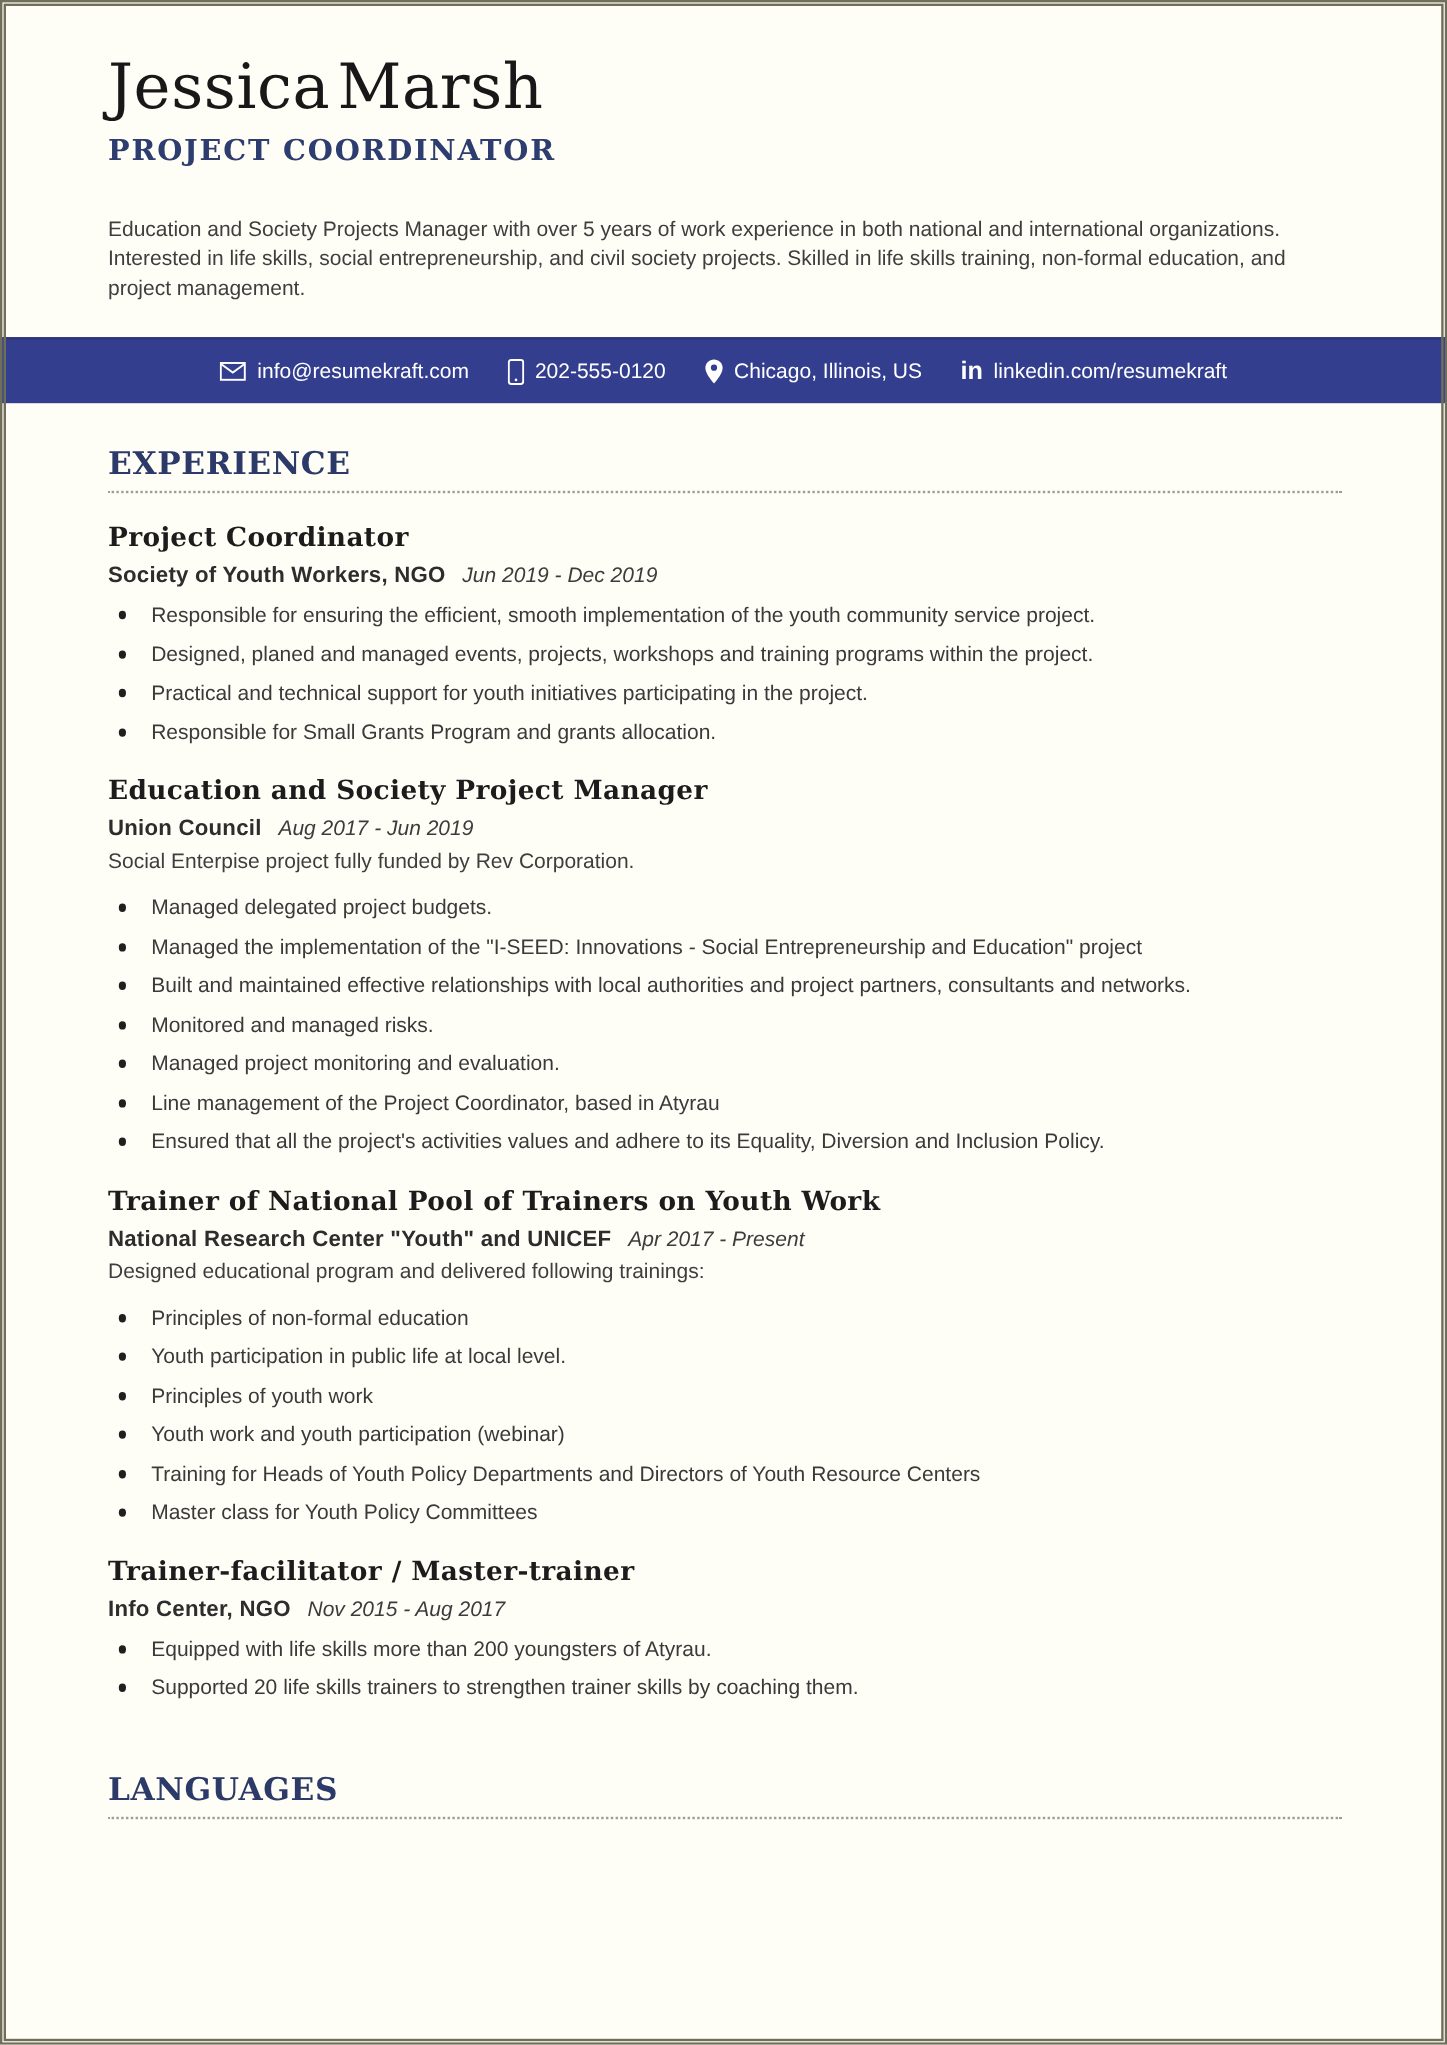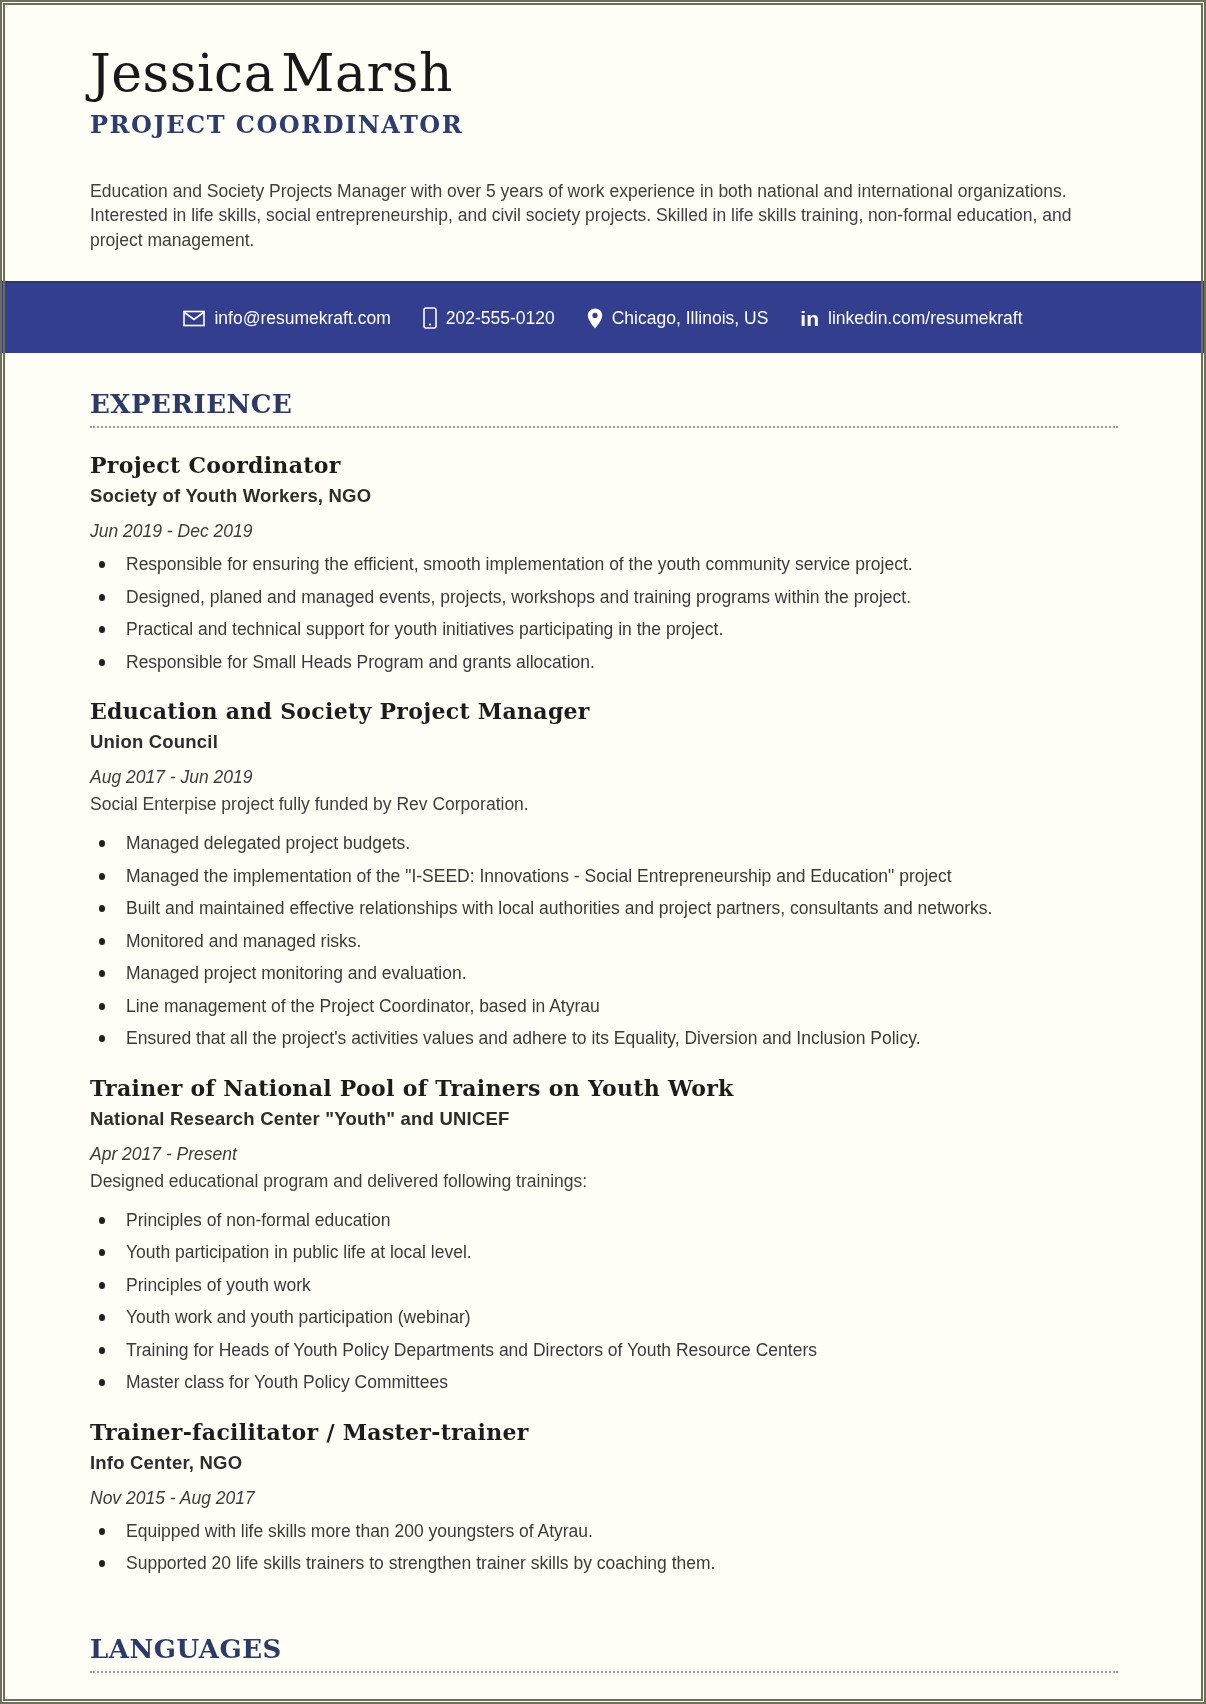--- a/index.html
+++ b/index.html
@@ -35,21 +35,21 @@
   }
   .summary {
     margin-top:40px;
     font-size:17.5px; line-height:24.5px; color:#3e3e3e;
     max-width:1020px;
   }
 
   
   .contact-bar {
     margin-top:29px;
-    height:72px; width:100%;
+    height:55px; width:100%;
     background:#333f8e;
     border-top:2px solid #2c3578;
     display:flex; align-items:center; justify-content:center;
     gap:32px; color:#ffffff; font-size:17.5px;
   }
   .contact-item { display:flex; align-items:center; gap:9px; }
   .contact-item .ico { display:flex; align-items:center; }
   .in-glyph {
     font-weight:700; font-size:21px; line-height:1;
     font-family:"Liberation Sans",sans-serif; letter-spacing:0;
@@ -64,21 +64,21 @@
   .exp-heading { margin-top:36px; }
   .lang-heading { margin-top:58px; }
   .dotted { border-bottom:2px dotted #9c9c9c; margin-top:7px; }
 
   .job { margin-top:24px; }
   .job-role {
     font-family:"DejaVu Serif","Liberation Serif",serif;
     font-weight:700; font-size:22px; color:#1c1c1c;
     letter-spacing:0.3px;
   }
-  .job-line { margin-top:7px; display:flex; align-items:baseline; gap:14px;flex-direction:column; }
+  .job-line { margin-top:7px; display:flex; align-items:baseline; gap:14px; }
   .job-company { font-weight:700; font-size:18.5px; color:#2d2d2d; letter-spacing:0.2px; }
   .job-dates { font-style:italic; font-size:17.5px; color:#3c3c3c; }
   .job-note { margin-top:6px; font-size:17.5px; color:#3e3e3e; }
   .job-note.gap-after { margin-bottom:16px; }
 
   ul.bullets { list-style:none; margin-top:10px; }
   ul.bullets li {
     position:relative; padding-left:36px;
     font-size:17.5px; line-height:24.5px; color:#3a3a3a;
     margin-top:8px;
@@ -147,21 +147,21 @@
   <section class="job">
     <h3 class="job-role">Project Coordinator</h3>
     <div class="job-line">
       <span class="job-company">Society of Youth Workers, NGO</span>
       <span class="job-dates">Jun 2019 - Dec 2019</span>
     </div>
     <ul class="bullets">
       <li>Responsible for ensuring the efficient, smooth implementation of the youth community service project.</li>
       <li>Designed, planed and managed events, projects, workshops and training programs within the project.</li>
       <li>Practical and technical support for youth initiatives participating in the project.</li>
-      <li>Responsible for Small Heads Program and grants allocation.</li>
+      <li>Responsible for Small Grants Program and grants allocation.</li>
     </ul>
   </section>
 
   <section class="job">
     <h3 class="job-role">Education and Society Project Manager</h3>
     <div class="job-line">
       <span class="job-company">Union Council</span>
       <span class="job-dates">Aug 2017 - Jun 2019</span>
     </div>
     <div class="job-note gap-after">Social Enterpise project fully funded by Rev Corporation.</div>

